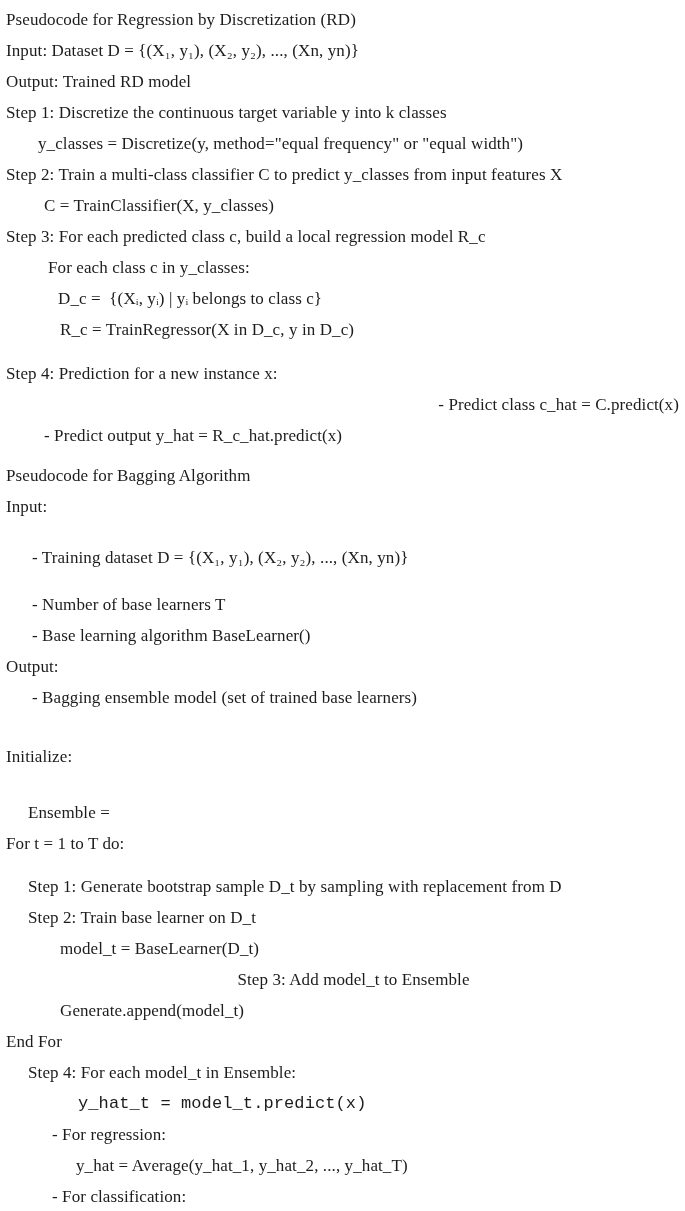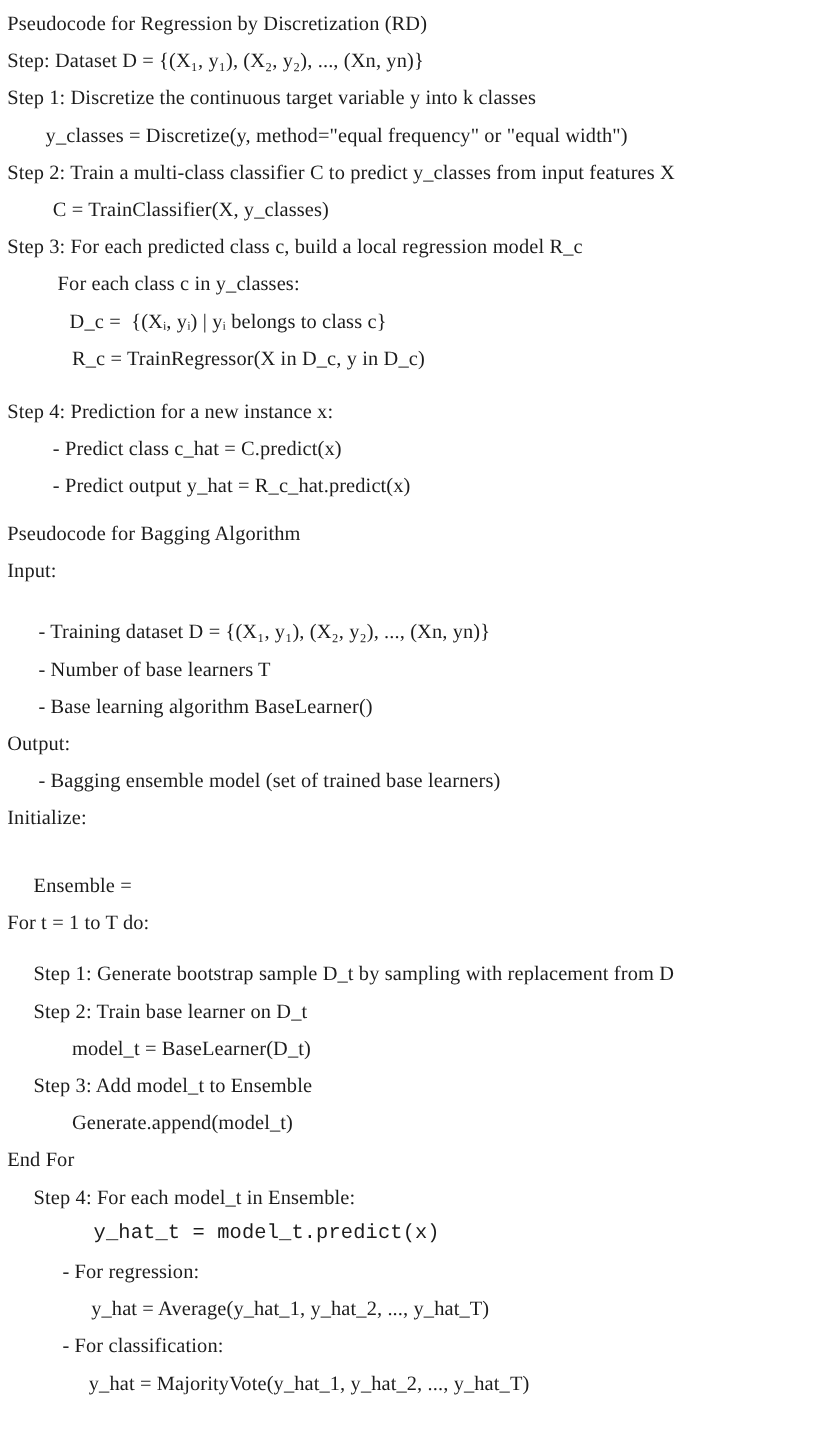--- a/index.html
+++ b/index.html
@@ -24,46 +24,47 @@
     white-space: pre-wrap;
     letter-spacing: 0.1px;
   }
 </style>
 </head>
 <body style="background: rgb(255, 255, 255); color: rgb(28, 28, 28);">
 
 <div class="doc">
   <div>
       <div class="line" style="padding-left: 0px;">Pseudocode for Regression by Discretization (RD)</div>
-      <div class="line" style="padding-left: 0px;">Step: Dataset D = {(X₁, y₁), (X₂, y₂), ..., (Xn, yn)}</div>
+      <div class="line" style="padding-left: 0px;">Input: Dataset D = {(X₁, y₁), (X₂, y₂), ..., (Xn, yn)}</div>
+      <div class="line" style="padding-left: 0px;">Output: Trained RD model</div>
       <div class="line" style="padding-left: 0px;">Step 1: Discretize the continuous target variable y into k classes</div>
       <div class="line" style="padding-left: 32px;">y_classes = Discretize(y, method="equal frequency" or "equal width")</div>
       <div class="line" style="padding-left: 0px;">Step 2: Train a multi-class classifier C to predict y_classes from input features X</div>
       <div class="line" style="padding-left: 38px;">C = TrainClassifier(X, y_classes)</div>
       <div class="line" style="padding-left: 0px;">Step 3: For each predicted class c, build a local regression model R_c</div>
       <div class="line" style="padding-left: 42px;">For each class c in y_classes:</div>
       <div class="line" style="padding-left: 52px;">D_c =  {(Xᵢ, yᵢ) | yᵢ belongs to class c}</div>
       <div class="line" style="padding-left: 54px;">R_c = TrainRegressor(X in D_c, y in D_c)</div>
       <div class="line" style="padding-left: 0px; margin-top: 13px;">Step 4: Prediction for a new instance x:</div>
-      <div class="line" style="padding-left: 38px;">- Predict class c_hat = C.predict(x)</div>
+      <div class="line" style="padding-left: 38px; text-align: right;">- Predict class c_hat = C.predict(x)</div>
       <div class="line" style="padding-left: 38px;">- Predict output y_hat = R_c_hat.predict(x)</div>
       <div class="line" style="padding-left: 0px; margin-top: 9px;">Pseudocode for Bagging Algorithm</div>
       <div class="line" style="padding-left: 0px;">Input:</div>
       <div class="line" style="padding-left: 26px; margin-top: 20px;">- Training dataset D = {(X₁, y₁), (X₂, y₂), ..., (Xn, yn)}</div>
-      <div class="line" style="padding-left: 26px;">- Number of base learners T</div>
+      <div class="line" style="padding-left: 26px; margin-top: 16px;">- Number of base learners T</div>
       <div class="line" style="padding-left: 26px;">- Base learning algorithm BaseLearner()</div>
       <div class="line" style="padding-left: 0px;">Output:</div>
       <div class="line" style="padding-left: 26px;">- Bagging ensemble model (set of trained base learners)</div>
-      <div class="line" style="padding-left: 0px;">Initialize:</div>
+      <div class="line" style="padding-left: 0px; margin-top: 28px;">Initialize:</div>
       <div class="line" style="padding-left: 22px; margin-top: 25px;">Ensemble =</div>
       <div class="line" style="padding-left: 0px;">For t = 1 to T do:</div>
       <div class="line" style="padding-left: 22px; margin-top: 12px;">Step 1: Generate bootstrap sample D_t by sampling with replacement from D</div>
       <div class="line" style="padding-left: 22px;">Step 2: Train base learner on D_t</div>
       <div class="line" style="padding-left: 54px;">model_t = BaseLearner(D_t)</div>
-      <div class="line" style="padding-left: 22px;">Step 3: Add model_t to Ensemble</div>
+      <div class="line" style="padding-left: 22px; text-align: center;">Step 3: Add model_t to Ensemble</div>
       <div class="line" style="padding-left: 54px;">Generate.append(model_t)</div>
       <div class="line" style="padding-left: 0px;">End For</div>
       <div class="line" style="padding-left: 22px;">Step 4: For each model_t in Ensemble:</div>
       <div class="line" style="padding-left: 72px; font-family: Liberation Mono, monospace;">y_hat_t = model_t.predict(x)</div>
       <div class="line" style="padding-left: 46px;">- For regression:</div>
       <div class="line" style="padding-left: 70px;">y_hat = Average(y_hat_1, y_hat_2, ..., y_hat_T)</div>
       <div class="line" style="padding-left: 46px;">- For classification:</div>
       <div class="line" style="padding-left: 68px;">y_hat = MajorityVote(y_hat_1, y_hat_2, ..., y_hat_T)</div>
     </div>
 </div>

